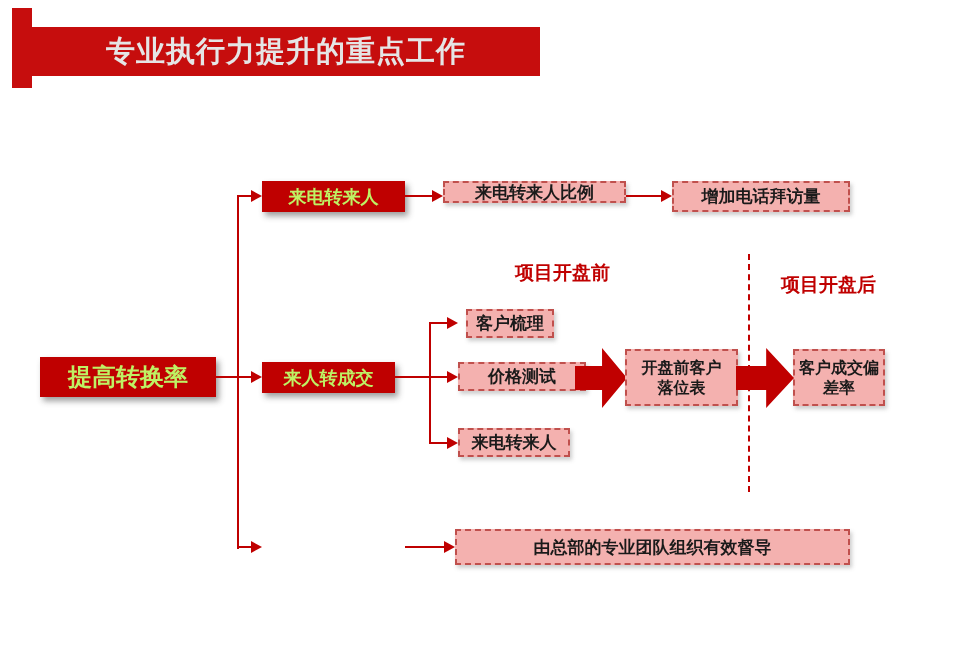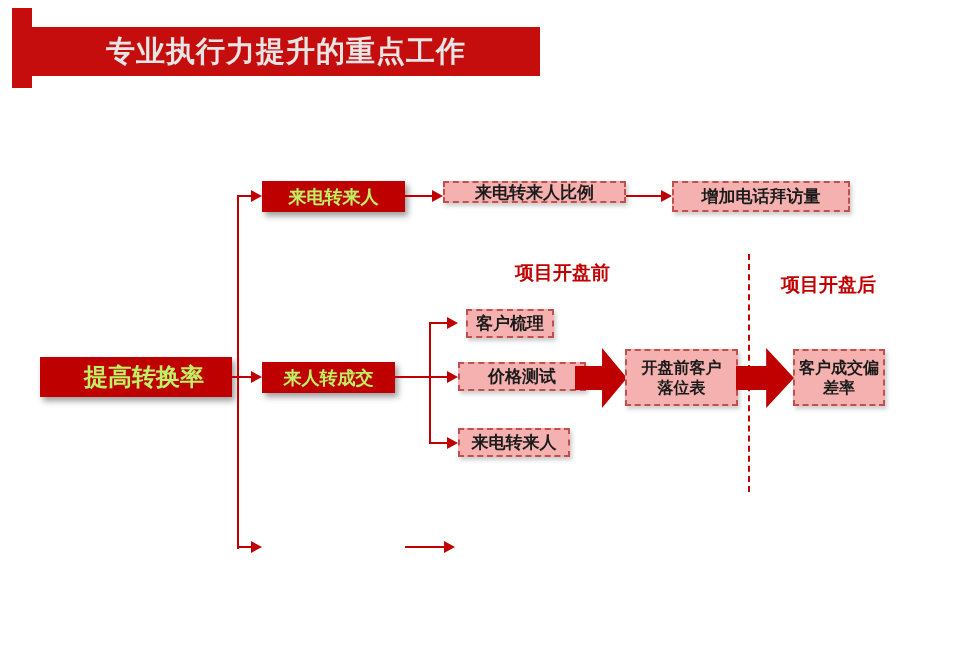--- a/index.html
+++ b/index.html
@@ -79,21 +79,21 @@
   }
   .dashed-divider {
     position: absolute;
     width: 0;
     border-left: 2px dashed #c00000;
     z-index: 0;
   }
   .fs18 { font-size: 18px; }
   .fs17 { font-size: 17px; }
   .fs16 { font-size: 16px; }
-  .fs24 { font-size: 24px; padding-left: 16px; }
+  .fs24 { font-size: 24px; }
 </style>
 </head>
 <body>
 
 <div class="canvas">
 
   <div class="accent-bar" style="left:12px; top:8px; width:20px; height:80px;"></div>
   <div class="title-banner">
     <span class="title-text">专业执行力提升的重点工作</span>
   </div>
@@ -156,14 +156,17 @@
 落位表</span>
   </div>
   <div class="block-arrow" style="left:736px; top:348px; width:58px; height:60px; z-index:1;"></div>
   <div class="pink-box fs16" style="left:793px; top:349px; width:92px; height:57px;">
     <span class="two-line">客户成交偏
 差率</span>
   </div>
 
   <div class="hline" style="left:405px; top:546px; width:39px;"></div>
   <div class="arrowhead" style="left:444px; top:541px;"></div>
+  <div class="pink-box fs17" style="left:455px; top:529px; width:395px; height:36px;">
+    <span>由总部的专业团队组织有效督导</span>
+  </div>
 
 </div>
 
 </body></html>

